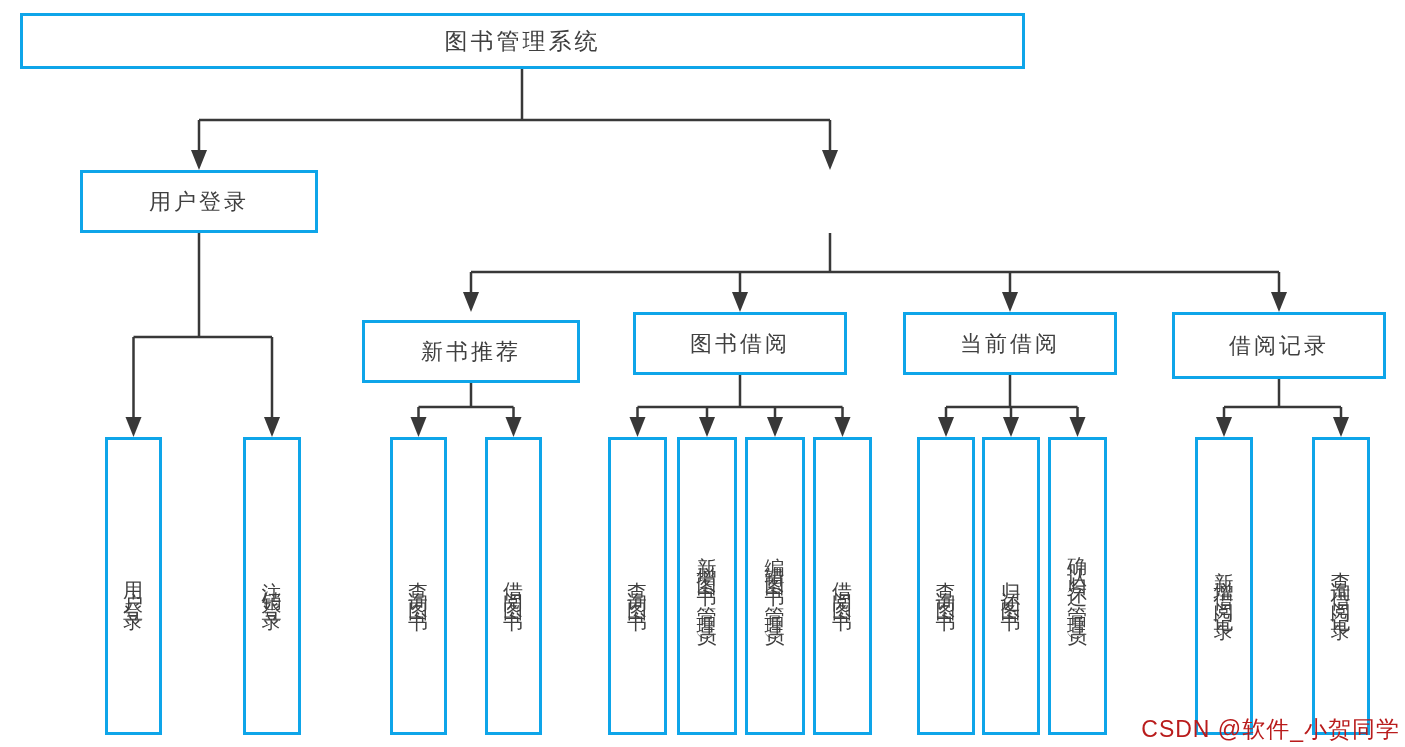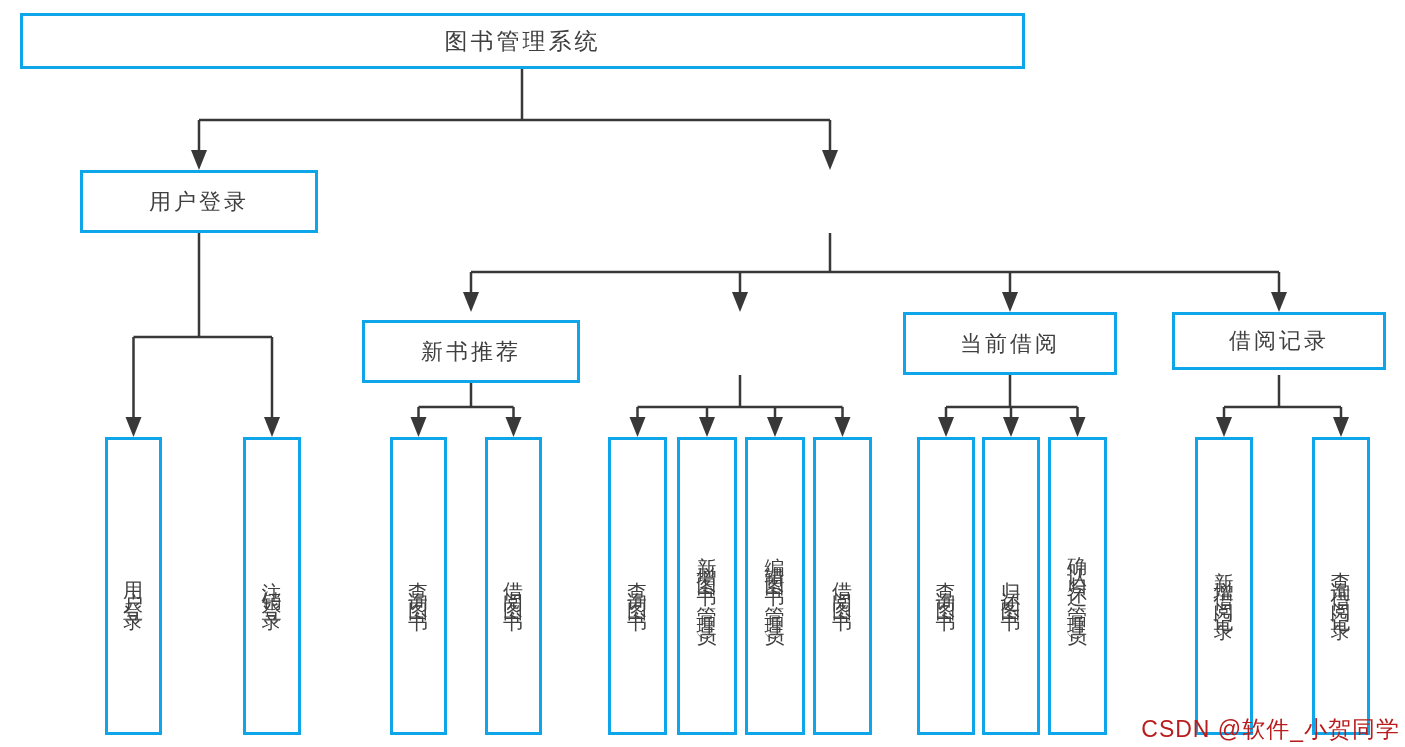--- a/index.html
+++ b/index.html
@@ -95,22 +95,23 @@
       <polygon class="arrow" points="1216,417 1232,417 1224,437"></polygon>
       <polygon class="arrow" points="1333,417 1349,417 1341,437"></polygon>
     </g>
   </svg>
 
   <div class="box root-label" style="left:20px; top:13px; width:1005px; height:56px;">图书管理系统</div>
 
   <div class="box h-label" style="left:80px; top:170px; width:238px; height:63px;">用户登录</div>
 
   <div class="box h-label" style="left:362px; top:312px; width:218px; height:63px;margin-top:8px;">新书推荐</div>
+  <div class="box h-label" style="left:633px; top:312px; width:214px; height:63px;">图书借阅</div>
   <div class="box h-label" style="left:903px; top:312px; width:214px; height:63px;">当前借阅</div>
-  <div class="box h-label" style="left:1172px; top:312px; width:214px; height:58px;">借阅记录</div>
+  <div class="box h-label" style="left:1172px; top:312px; width:214px; height:67px;">借阅记录</div>
 
   <div class="box vbox" style="left:105px; top:437px; width:57px; height:298px;">用户登录</div>
   <div class="box vbox" style="left:243px; top:437px; width:58px; height:298px;">注销登录</div>
 
   <div class="box vbox" style="left:390px; top:437px; width:57px; height:298px;">查询图书</div>
   <div class="box vbox" style="left:485px; top:437px; width:57px; height:298px;">借阅图书</div>
 
   <div class="box vbox" style="left:608px; top:437px; width:59px; height:298px;">查询图书</div>
   <div class="box vbox" style="left:677px; top:437px; width:60px; height:298px;">新增图书（管理员）</div>
   <div class="box vbox" style="left:745px; top:437px; width:60px; height:298px;">编辑图书（管理员）</div>

